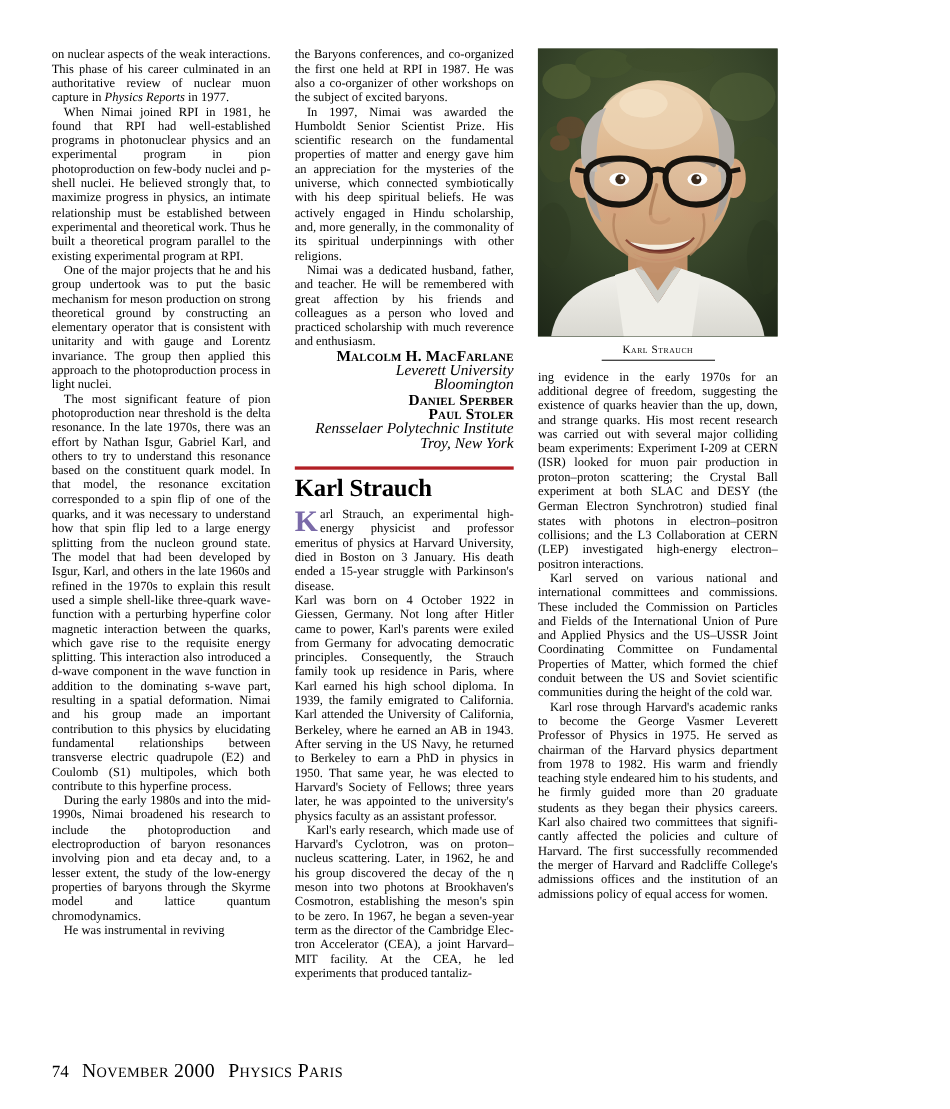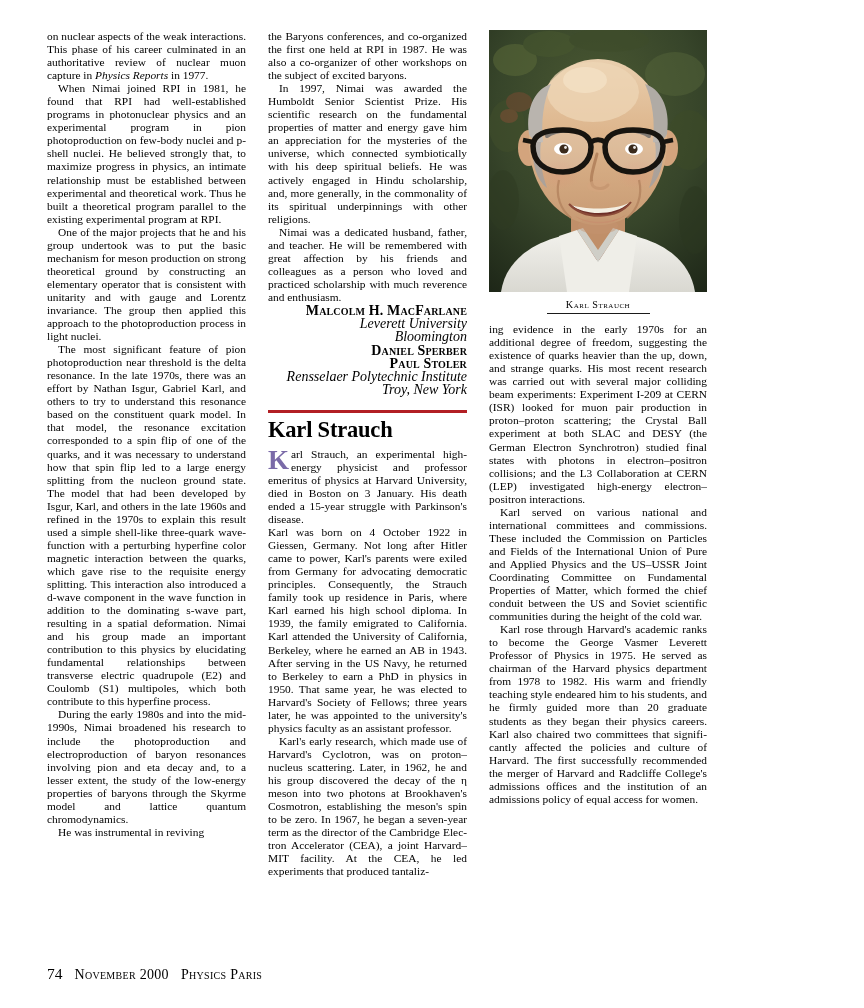--- a/index.html
+++ b/index.html
@@ -21,21 +21,21 @@
     left: 0; top: 0;
     width: 864px;
     height: 1008px;
     background: #fff;
   }
 
   
   .columns {
     position: absolute;
     left: 47px;
-    top: 30px;
+    top: 44px;
     width: 660px;
     height: 900px;
     display: flex;
     gap: 22px;
   }
   .col {
     width: 205px;
     position: relative;
   }
   .col-3 { width: 218px; }
@@ -147,21 +147,21 @@
     line-height: 15px;
     white-space: nowrap;
   }
   .footer .pg {
     font-size: 15.5px;
     font-weight: normal;
     letter-spacing: 0;
   }
   .footer .sc {
     font-variant: small-caps;
-    font-size: 14px;
+    font-size: 18px;
     letter-spacing: 0.3px;
   }
   .footer .gap { display:inline-block; width: 12px; }
 </style>
 </head>
 <body>
 
 <div id="page">
 
   <div class="columns">

